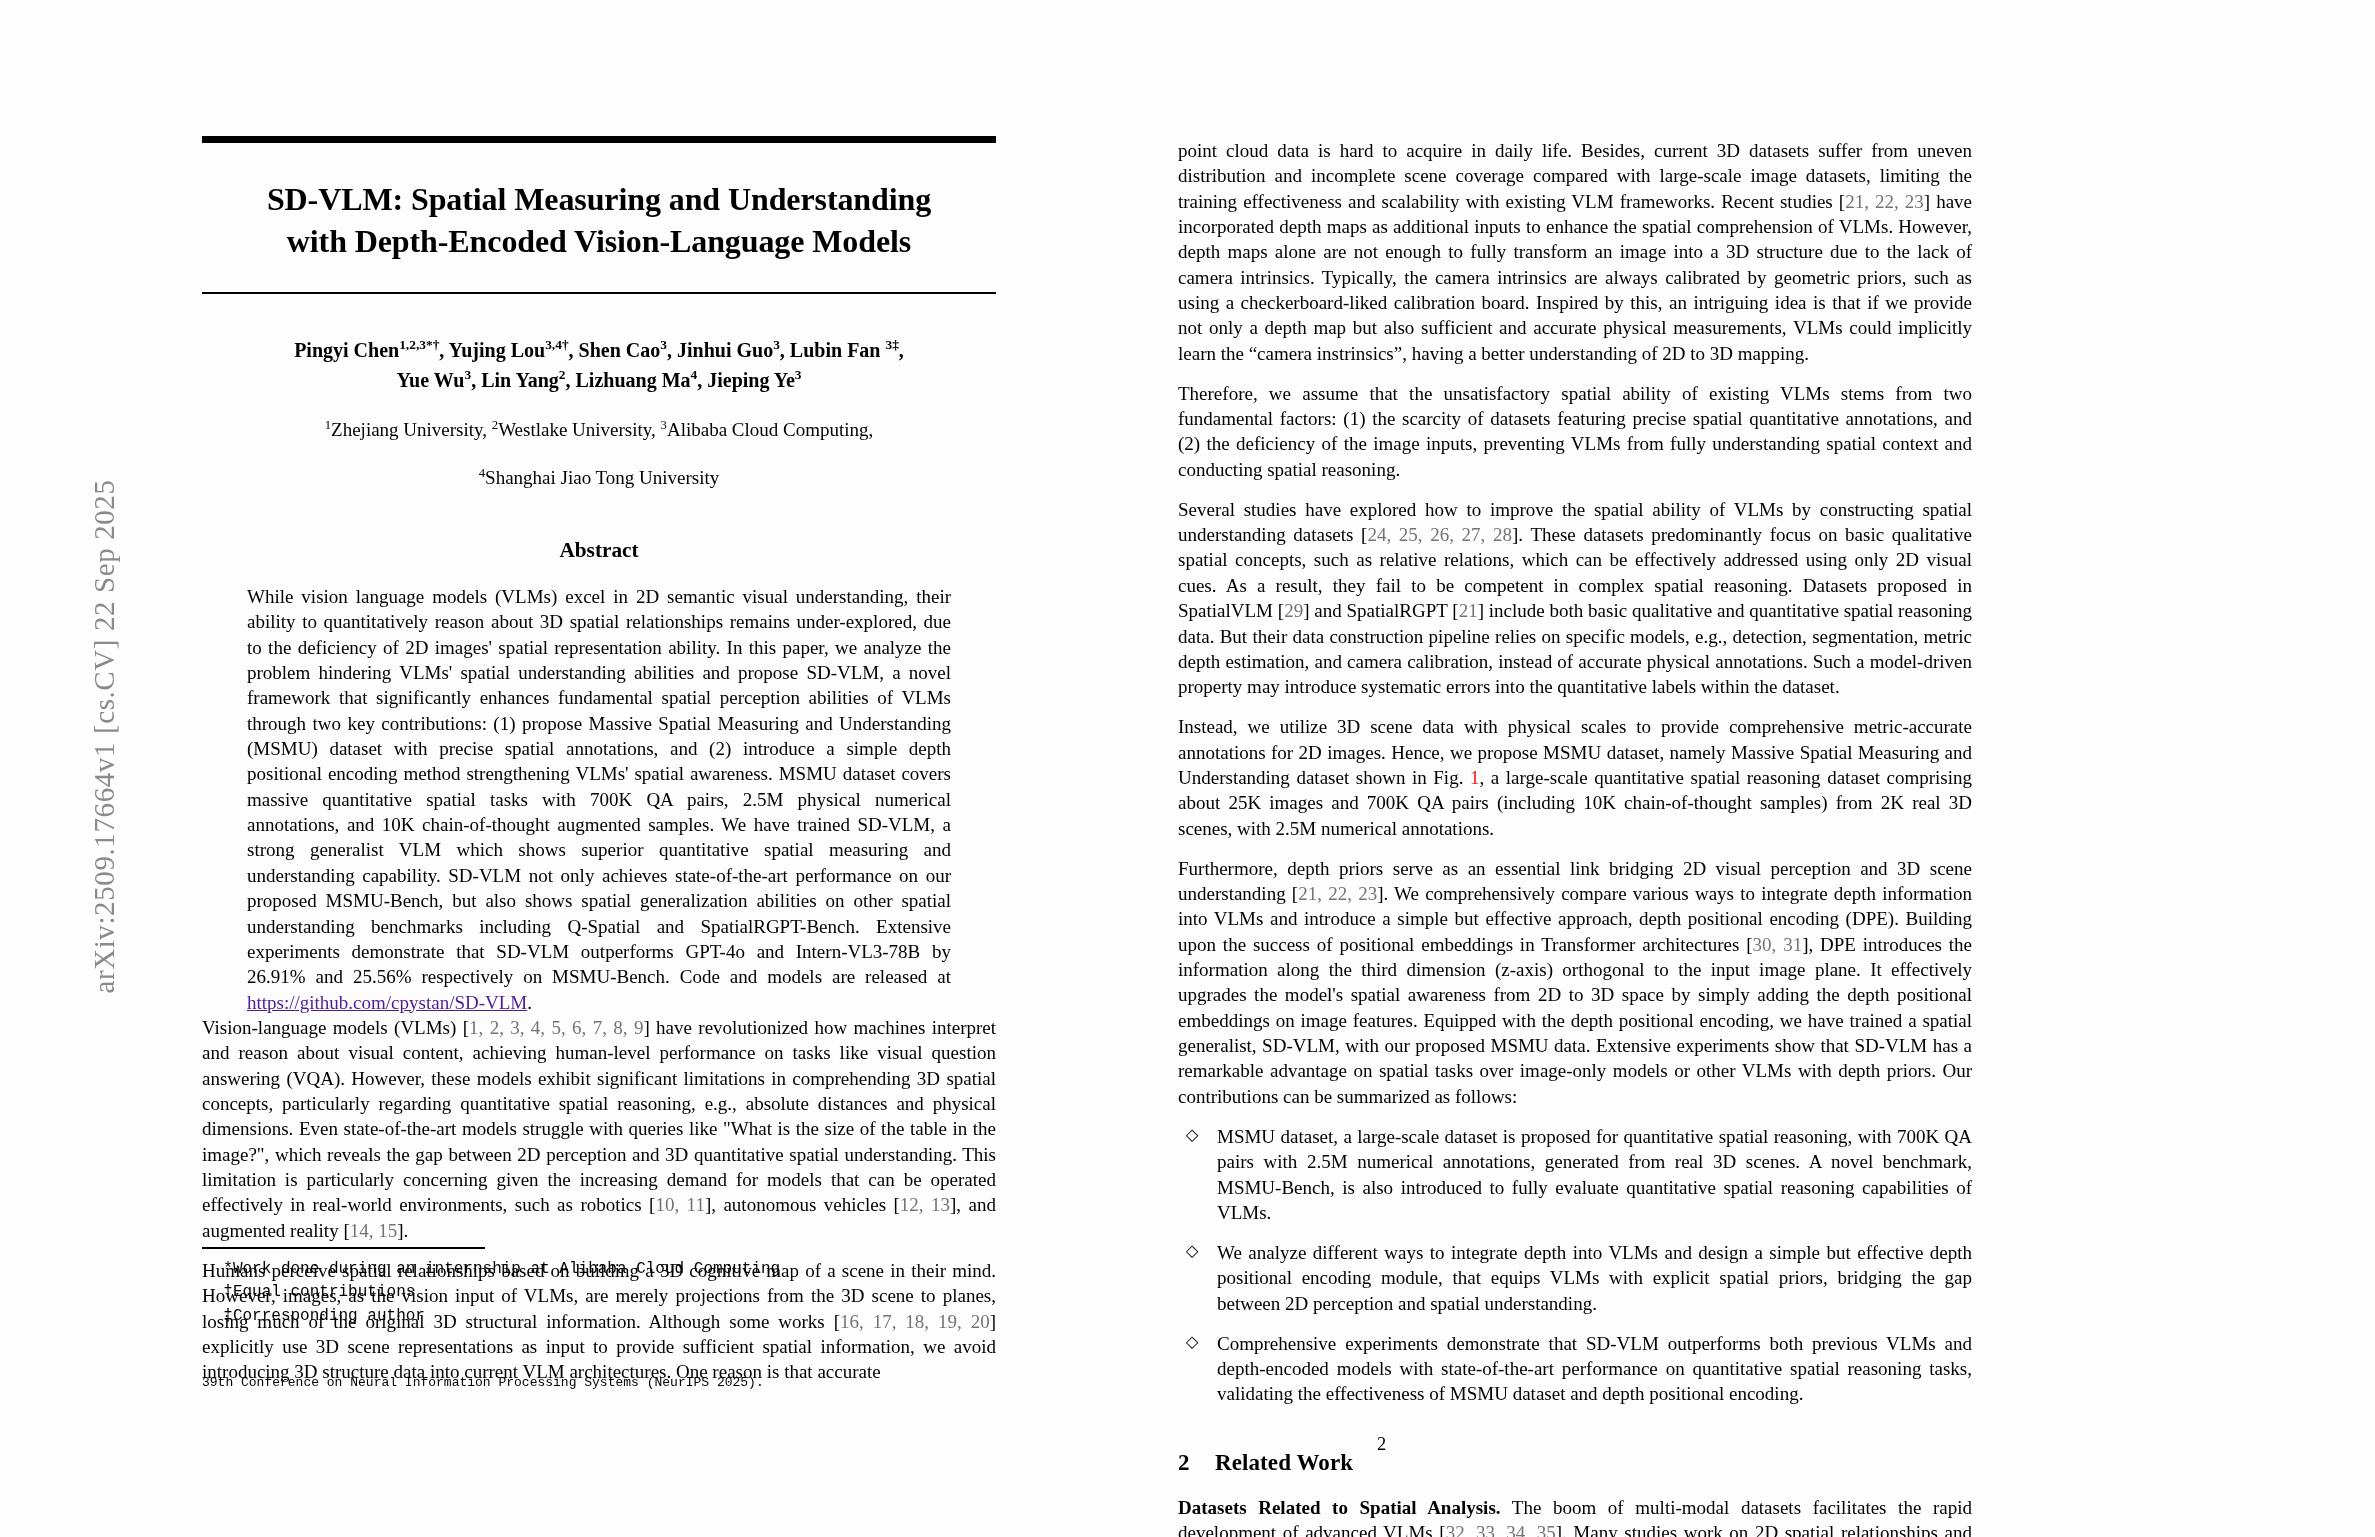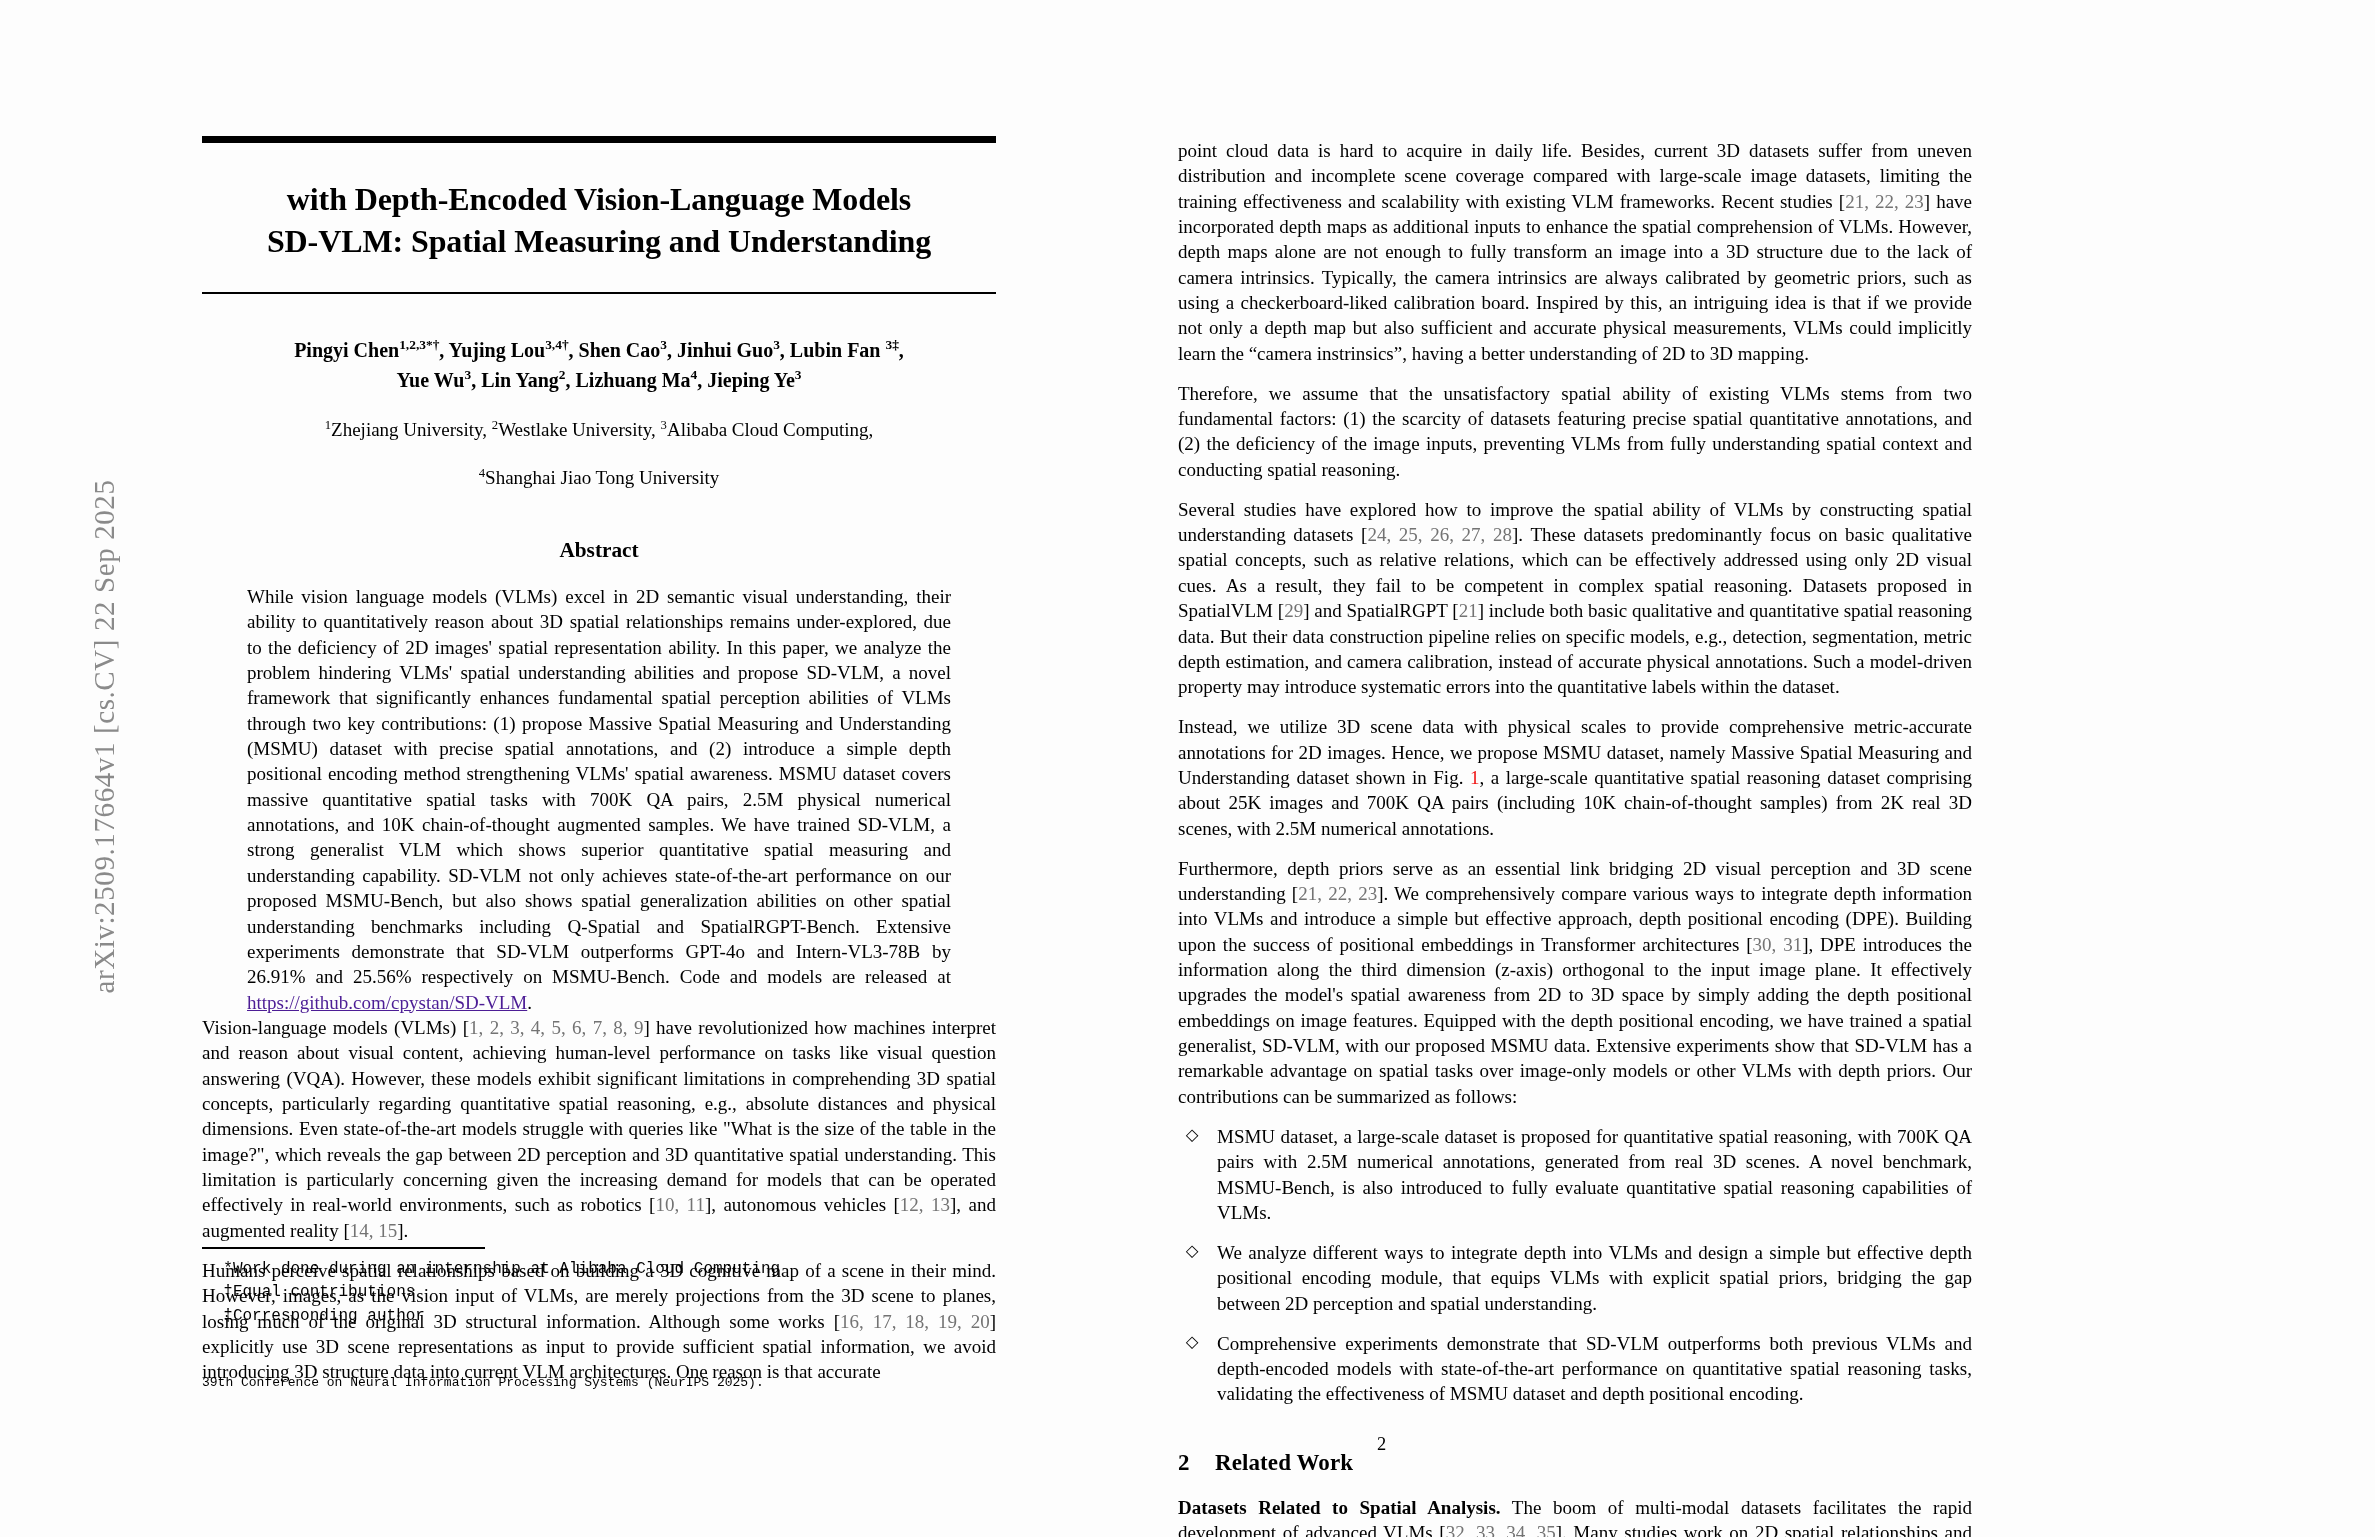--- a/index.html
+++ b/index.html
@@ -196,22 +196,22 @@
 
   <div class="arxiv-stamp">arXiv:2509.17664v1  [cs.CV]  22 Sep 2025</div>
 
   <div class="columns">
 
     <div class="col col-left">
 
       <div class="rule-thick"></div>
 
       <div class="paper-title">
+        <span class="tline">SD-VLM: Spatial Measuring and Understanding</span>
         <span class="tline">with Depth-Encoded Vision-Language Models</span>
-        <span class="tline">SD-VLM: Spatial Measuring and Understanding</span>
       </div>
 
       <div class="rule-thin"></div>
 
       <div class="authors">
         <div>
           Pingyi Chen<sup>1,2,3*†</sup>, Yujing Lou<sup>3,4†</sup>, Shen Cao<sup>3</sup>, Jinhui Guo<sup>3</sup>, Lubin Fan <sup>3‡</sup>,
         </div>
         <div>
           Yue Wu<sup>3</sup>, Lin Yang<sup>2</sup>, Lizhuang Ma<sup>4</sup>, Jieping Ye<sup>3</sup>

